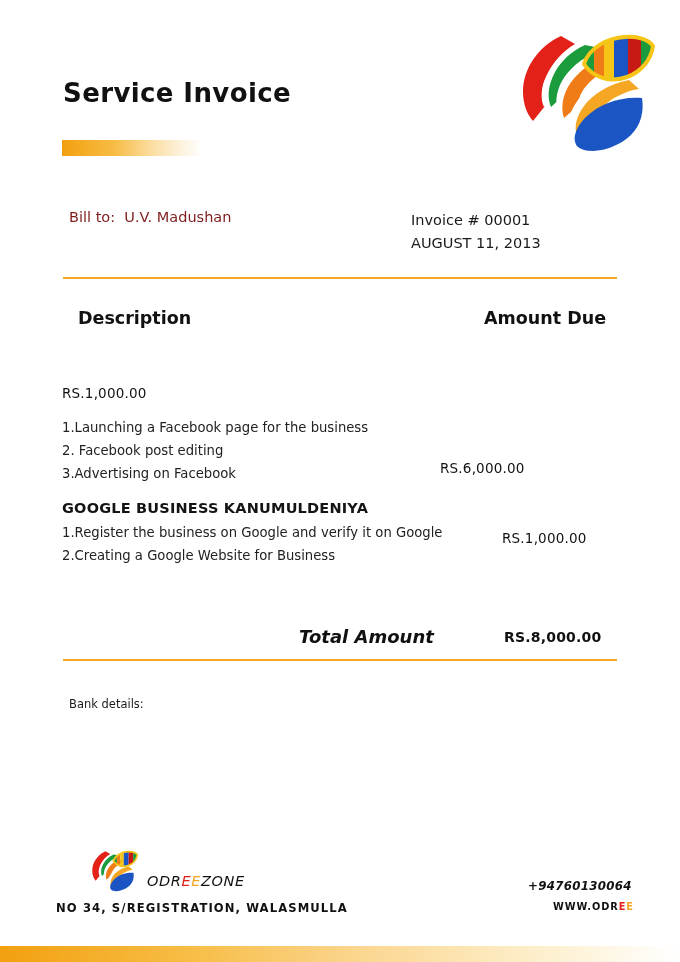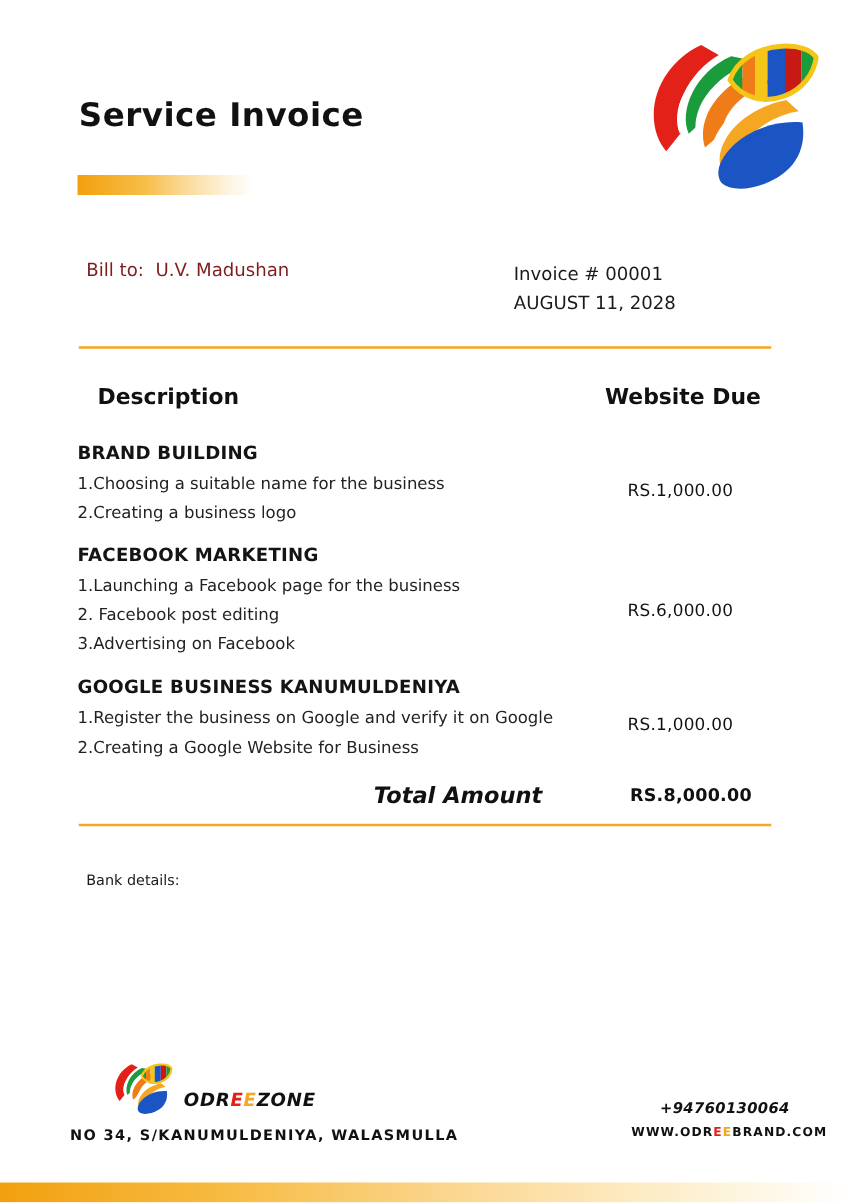--- a/index.html
+++ b/index.html
@@ -191,21 +191,21 @@
     line-height: 1.62;
     white-space: pre;
   }
 
   
   .brand-word {
     position: absolute;
     left: 147px;
     top: 873px;
     font-size: 14.5px;
-    font-weight: bold;
+    font-weight: normal;
     font-style: italic;
     letter-spacing: 0.6px;
   }
   .brand-word .blk { color: #111111; }
   .brand-word .red { color: #e32118; }
   .brand-word .yel { color: #f5a623; }
   .footer-address {
     position: absolute;
     left: 56px;
     top: 901px;
@@ -225,21 +225,21 @@
     letter-spacing: 0.3px;
   }
   .footer-site {
     position: absolute;
     left: 505px;
     top: 901px;
     font-size: 9.8px;
     font-weight: bold;
     letter-spacing: 0.9px;
   }
-  .footer-site .blk { color: #111111; }
+  .footer-site .blk { color: #111111; margin-left: 48px; }
   .footer-site .red { color: #e32118; }
   .footer-site .yel { color: #f5a623; }
 
   .bottom-bar {
     position: absolute;
     left: 0;
     top: 946px;
     width: 680px;
     height: 16px;
     background: linear-gradient(90deg, #f2a00f 0%, #f7bd46 28%, #fbd58d 52%, #fdeec9 78%, #fffdf8 97%, #ffffff 100%);
@@ -280,48 +280,43 @@
           <rect x="136" y="10" width="14" height="55" fill="#1a9b3c"></rect>
         </g>
         <path d="M79 42 C84 26 102 16 120 15 C134 14 144 18 148 24 C146 38 136 50 122 55 C106 61 88 56 79 42 Z" fill="none" stroke="#f5c518" stroke-width="4"></path>
       </g>
     </svg>
   </div>
 
   <div class="bill-to">Bill to:  U.V. Madushan</div>
   <div class="invoice-meta">
     <div>Invoice # 00001</div>
-    <div>AUGUST 11, 2028</div>
+    <div>AUGUST 11, 2013</div>
   </div>
 
   <div class="rule-top"></div>
 
   <div class="col-desc-head">Description</div>
-  <div class="col-amount-head">Website Due</div>
+  <div class="col-amount-head">Amount Due</div>
 
   <div class="items">
 
     <div class="item-row">
-      <div class="item-body">
-        <div class="item-title">BRAND BUILDING</div>
-        <div class="item-sub">1.Choosing a suitable name for the business
-2.Creating a business logo</div>
-      </div><div class="item-amount-cell">
+      <div class="item-amount-cell">
         <div class="item-amount" style="margin-top:30px; margin-left:62px;">RS.1,000.00</div>
       </div>
     </div>
 
     <div class="item-row" style="margin-top:9px;">
       <div class="item-body">
-        <div class="item-title">FACEBOOK MARKETING</div>
         <div class="item-sub">1.Launching a Facebook page for the business
 2. Facebook post editing
 3.Advertising on Facebook</div>
       </div><div class="item-amount-cell">
-        <div class="item-amount" style="margin-top:44px; margin-left:62px;">RS.6,000.00</div>
+        <div class="item-amount" style="margin-top:44px; ">RS.6,000.00</div>
       </div>
     </div>
 
     <div class="item-row" style="margin-top:9px;">
       <div class="item-body">
         <div class="item-title">GOOGLE BUSINESS KANUMULDENIYA</div>
         <div class="item-sub">1.Register the business on Google and verify it on Google
 2.Creating a Google Website for Business</div>
       </div><div class="item-amount-cell">
         <div class="item-amount" style="margin-top:30px; margin-left:62px;">RS.1,000.00</div>
@@ -360,19 +355,19 @@
           <rect x="123" y="10" width="13" height="55" fill="#c81a14"></rect>
           <rect x="136" y="10" width="14" height="55" fill="#1a9b3c"></rect>
         </g>
         <path d="M79 42 C84 26 102 16 120 15 C134 14 144 18 148 24 C146 38 136 50 122 55 C106 61 88 56 79 42 Z" fill="none" stroke="#f5c518" stroke-width="5"></path>
       </g>
     </svg>
   </div>
 
   <div class="brand-word"><span class="blk">ODR</span><span class="red">E</span><span class="yel">E</span><span class="blk">ZONE</span></div>
 
-  <div class="footer-address">NO 34, S/KANUMULDENIYA, WALASMULLA</div>
+  <div class="footer-address">NO 34, S/REGISTRATION, WALASMULLA</div>
   <div class="footer-phone">+94760130064</div>
   <div class="footer-site"><span class="blk">WWW.ODR</span><span class="red">E</span><span class="yel">E</span><span class="blk">BRAND.COM</span></div>
 
   <div class="bottom-bar"></div>
 
 </div>
 
 </body></html>

